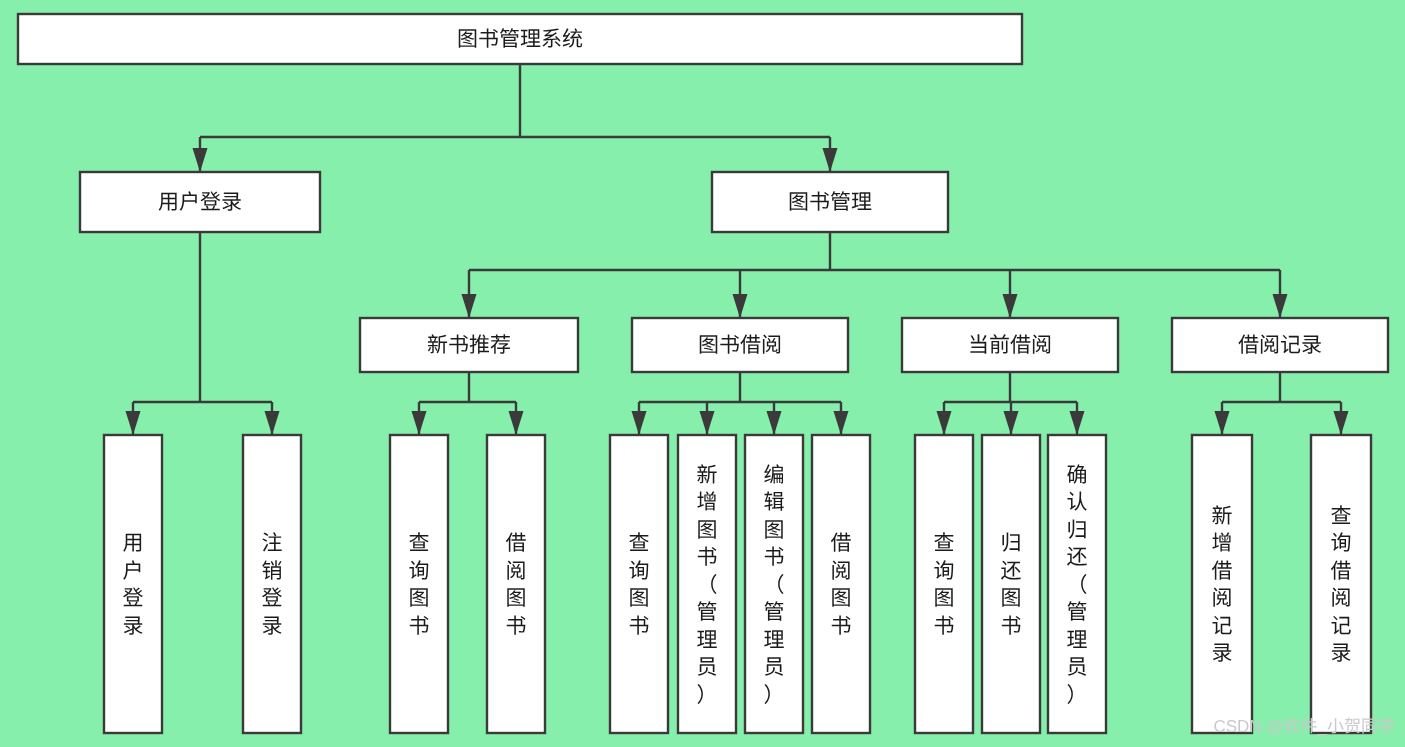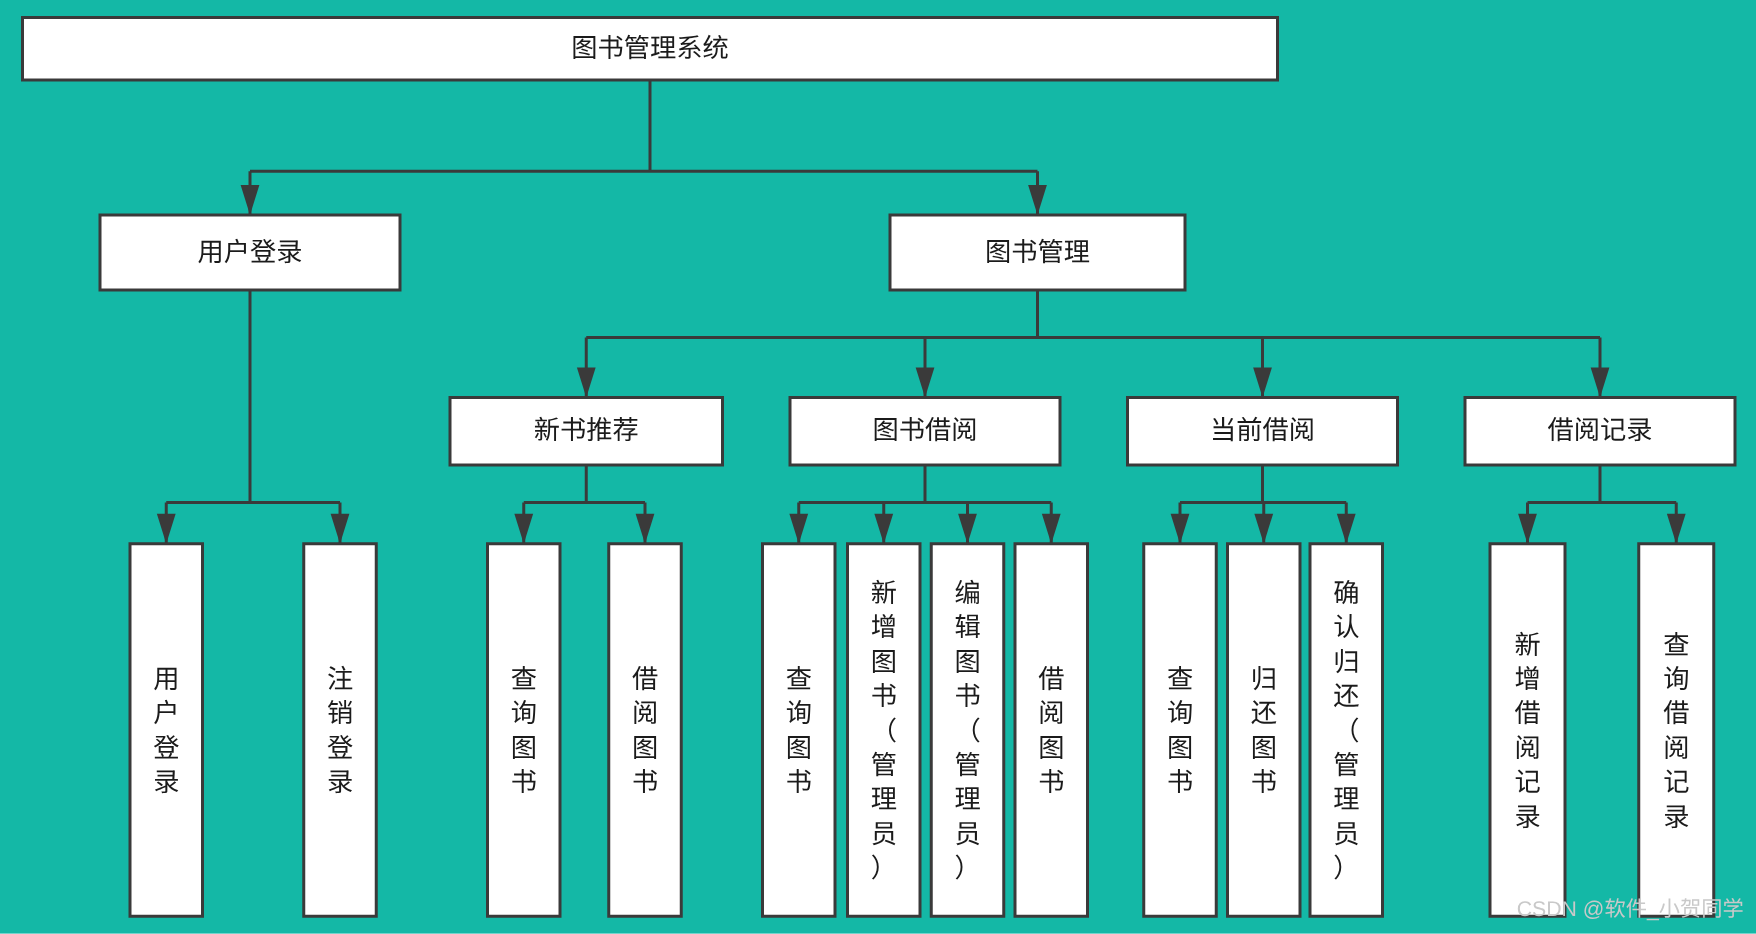--- a/index.html
+++ b/index.html
@@ -8,21 +8,21 @@
     padding: 0;
     background: #ffffff;
   }
   body {
     font-family: "Liberation Sans", "DejaVu Sans", sans-serif;
   }
   #diagram-root {
     position: relative;
     width: 1405px;
     height: 747px;
-    background: #14b8a6;
+    background: #86efac;
     overflow: hidden;
   }
   svg#diagram-canvas {
     position: absolute;
     top: 0;
     left: 0;
     width: 1405px;
     height: 747px;
     display: block;
   }

